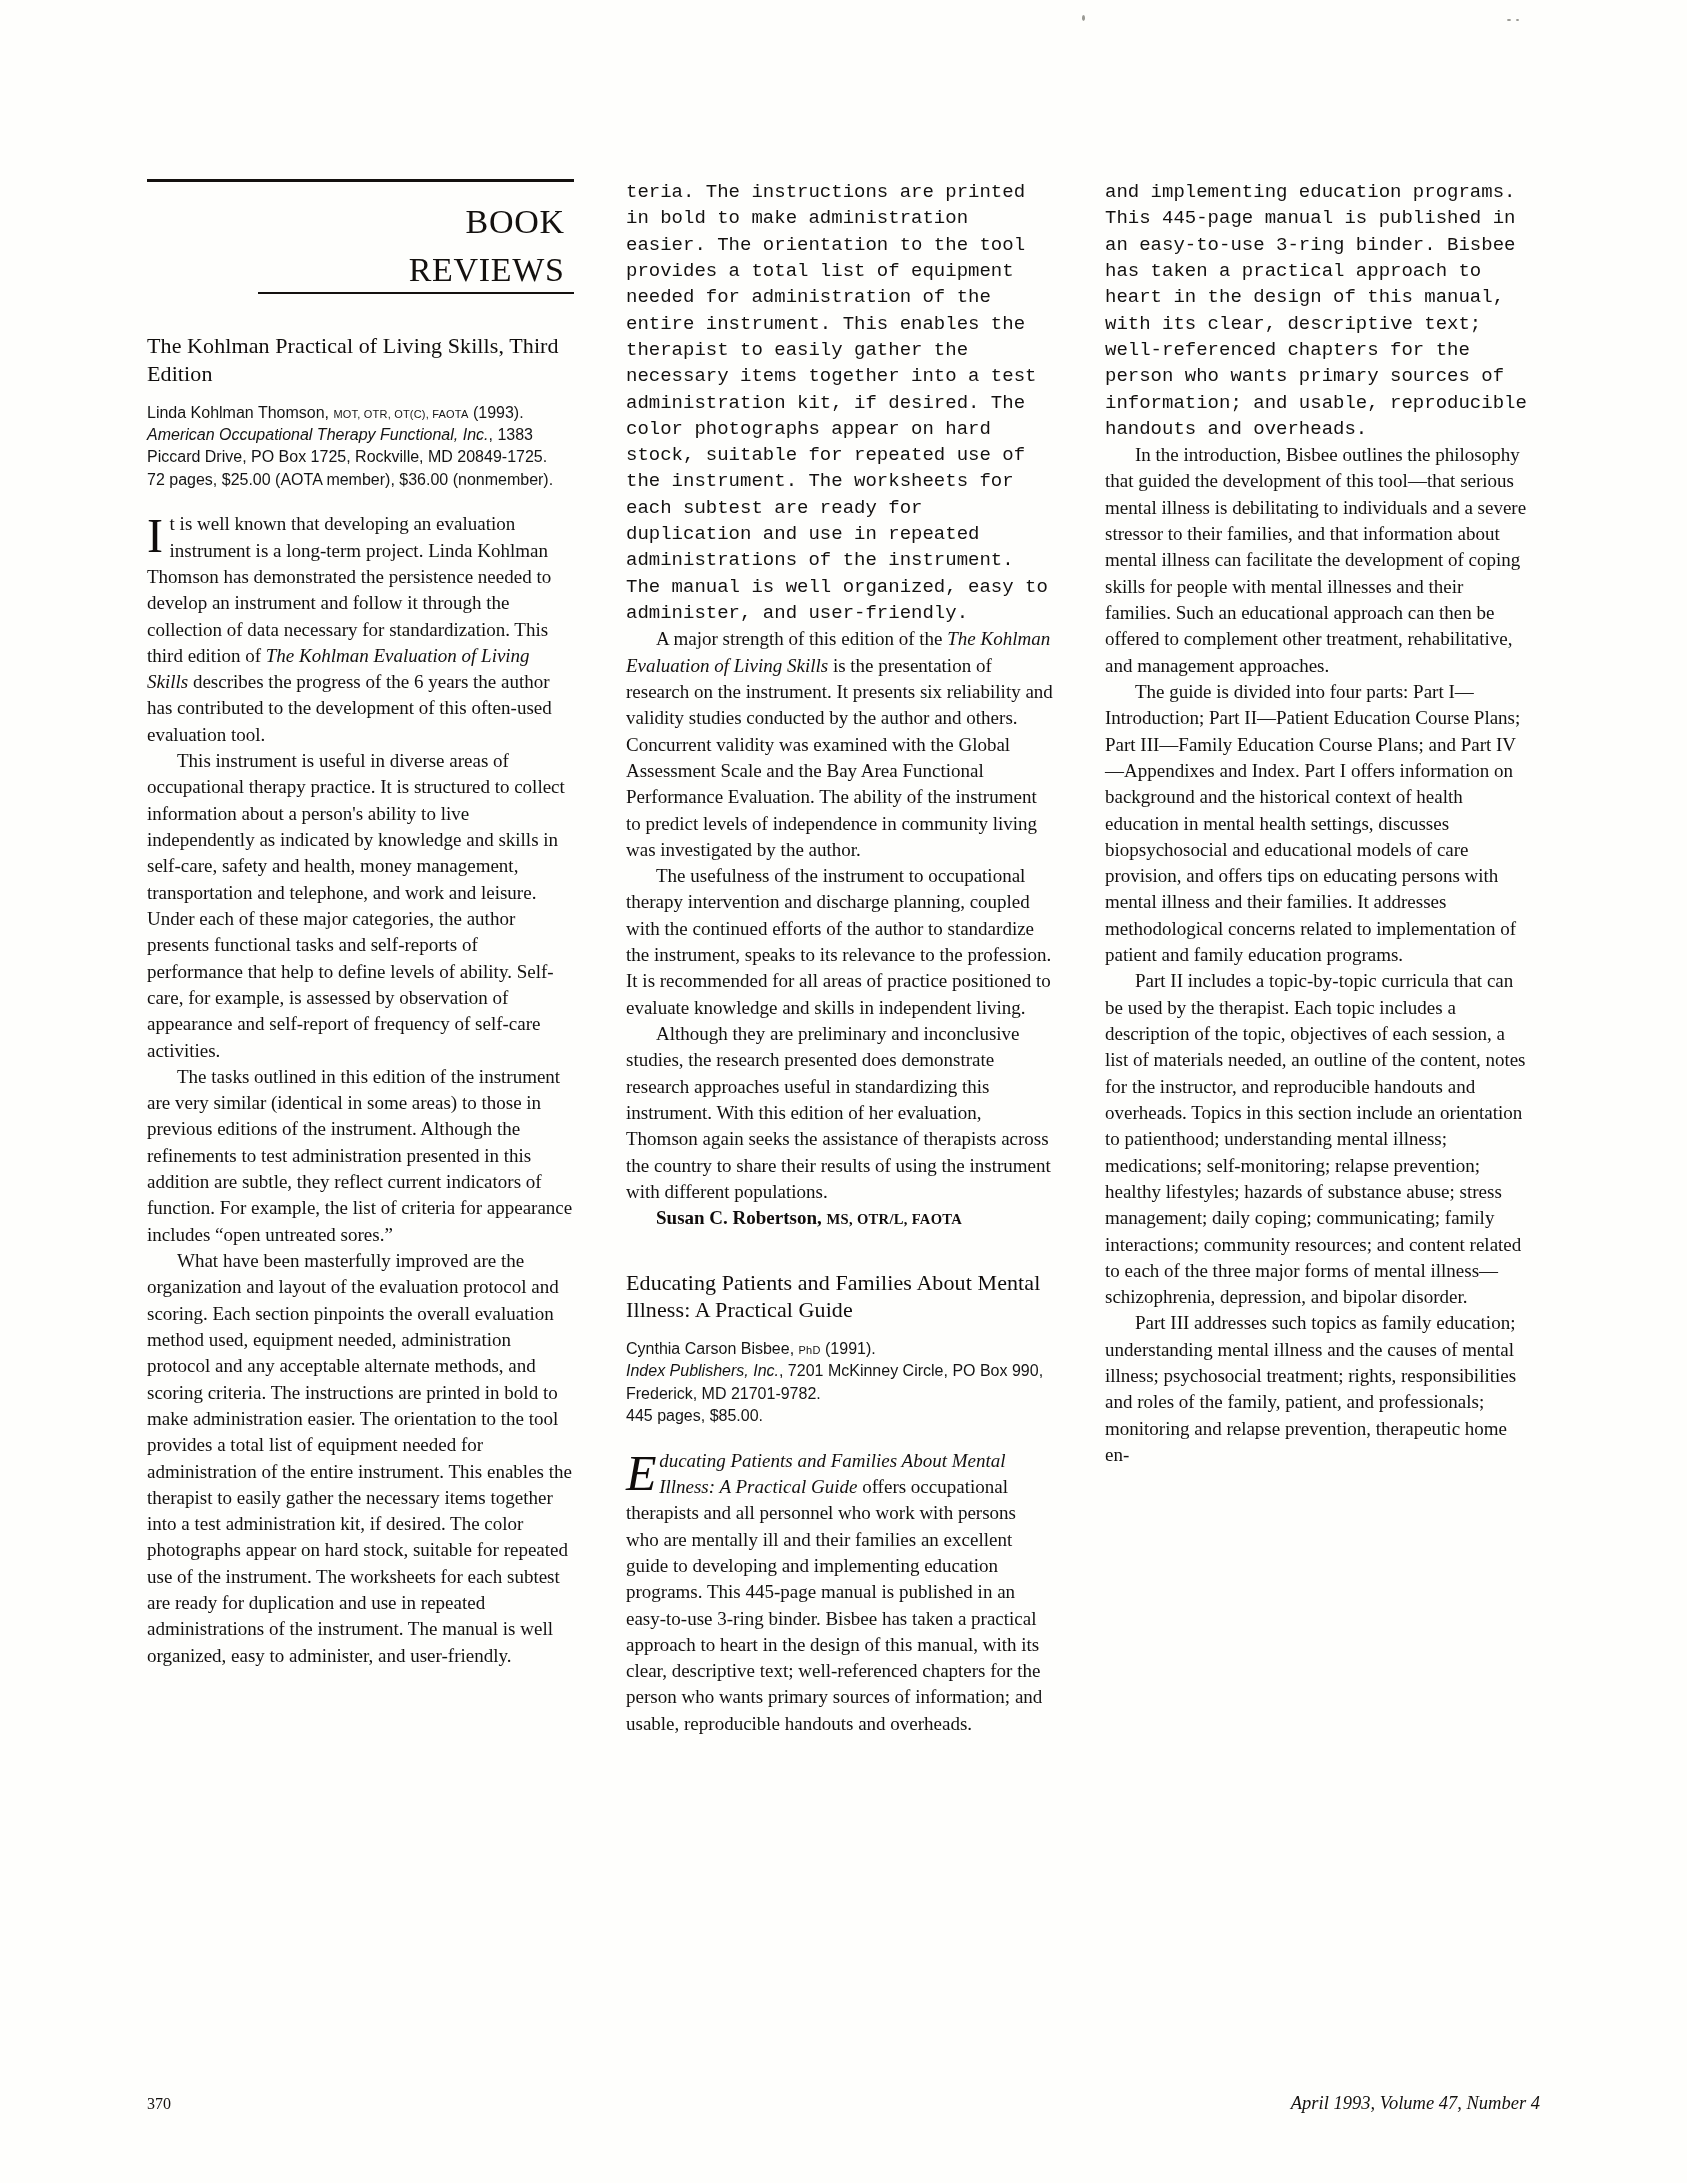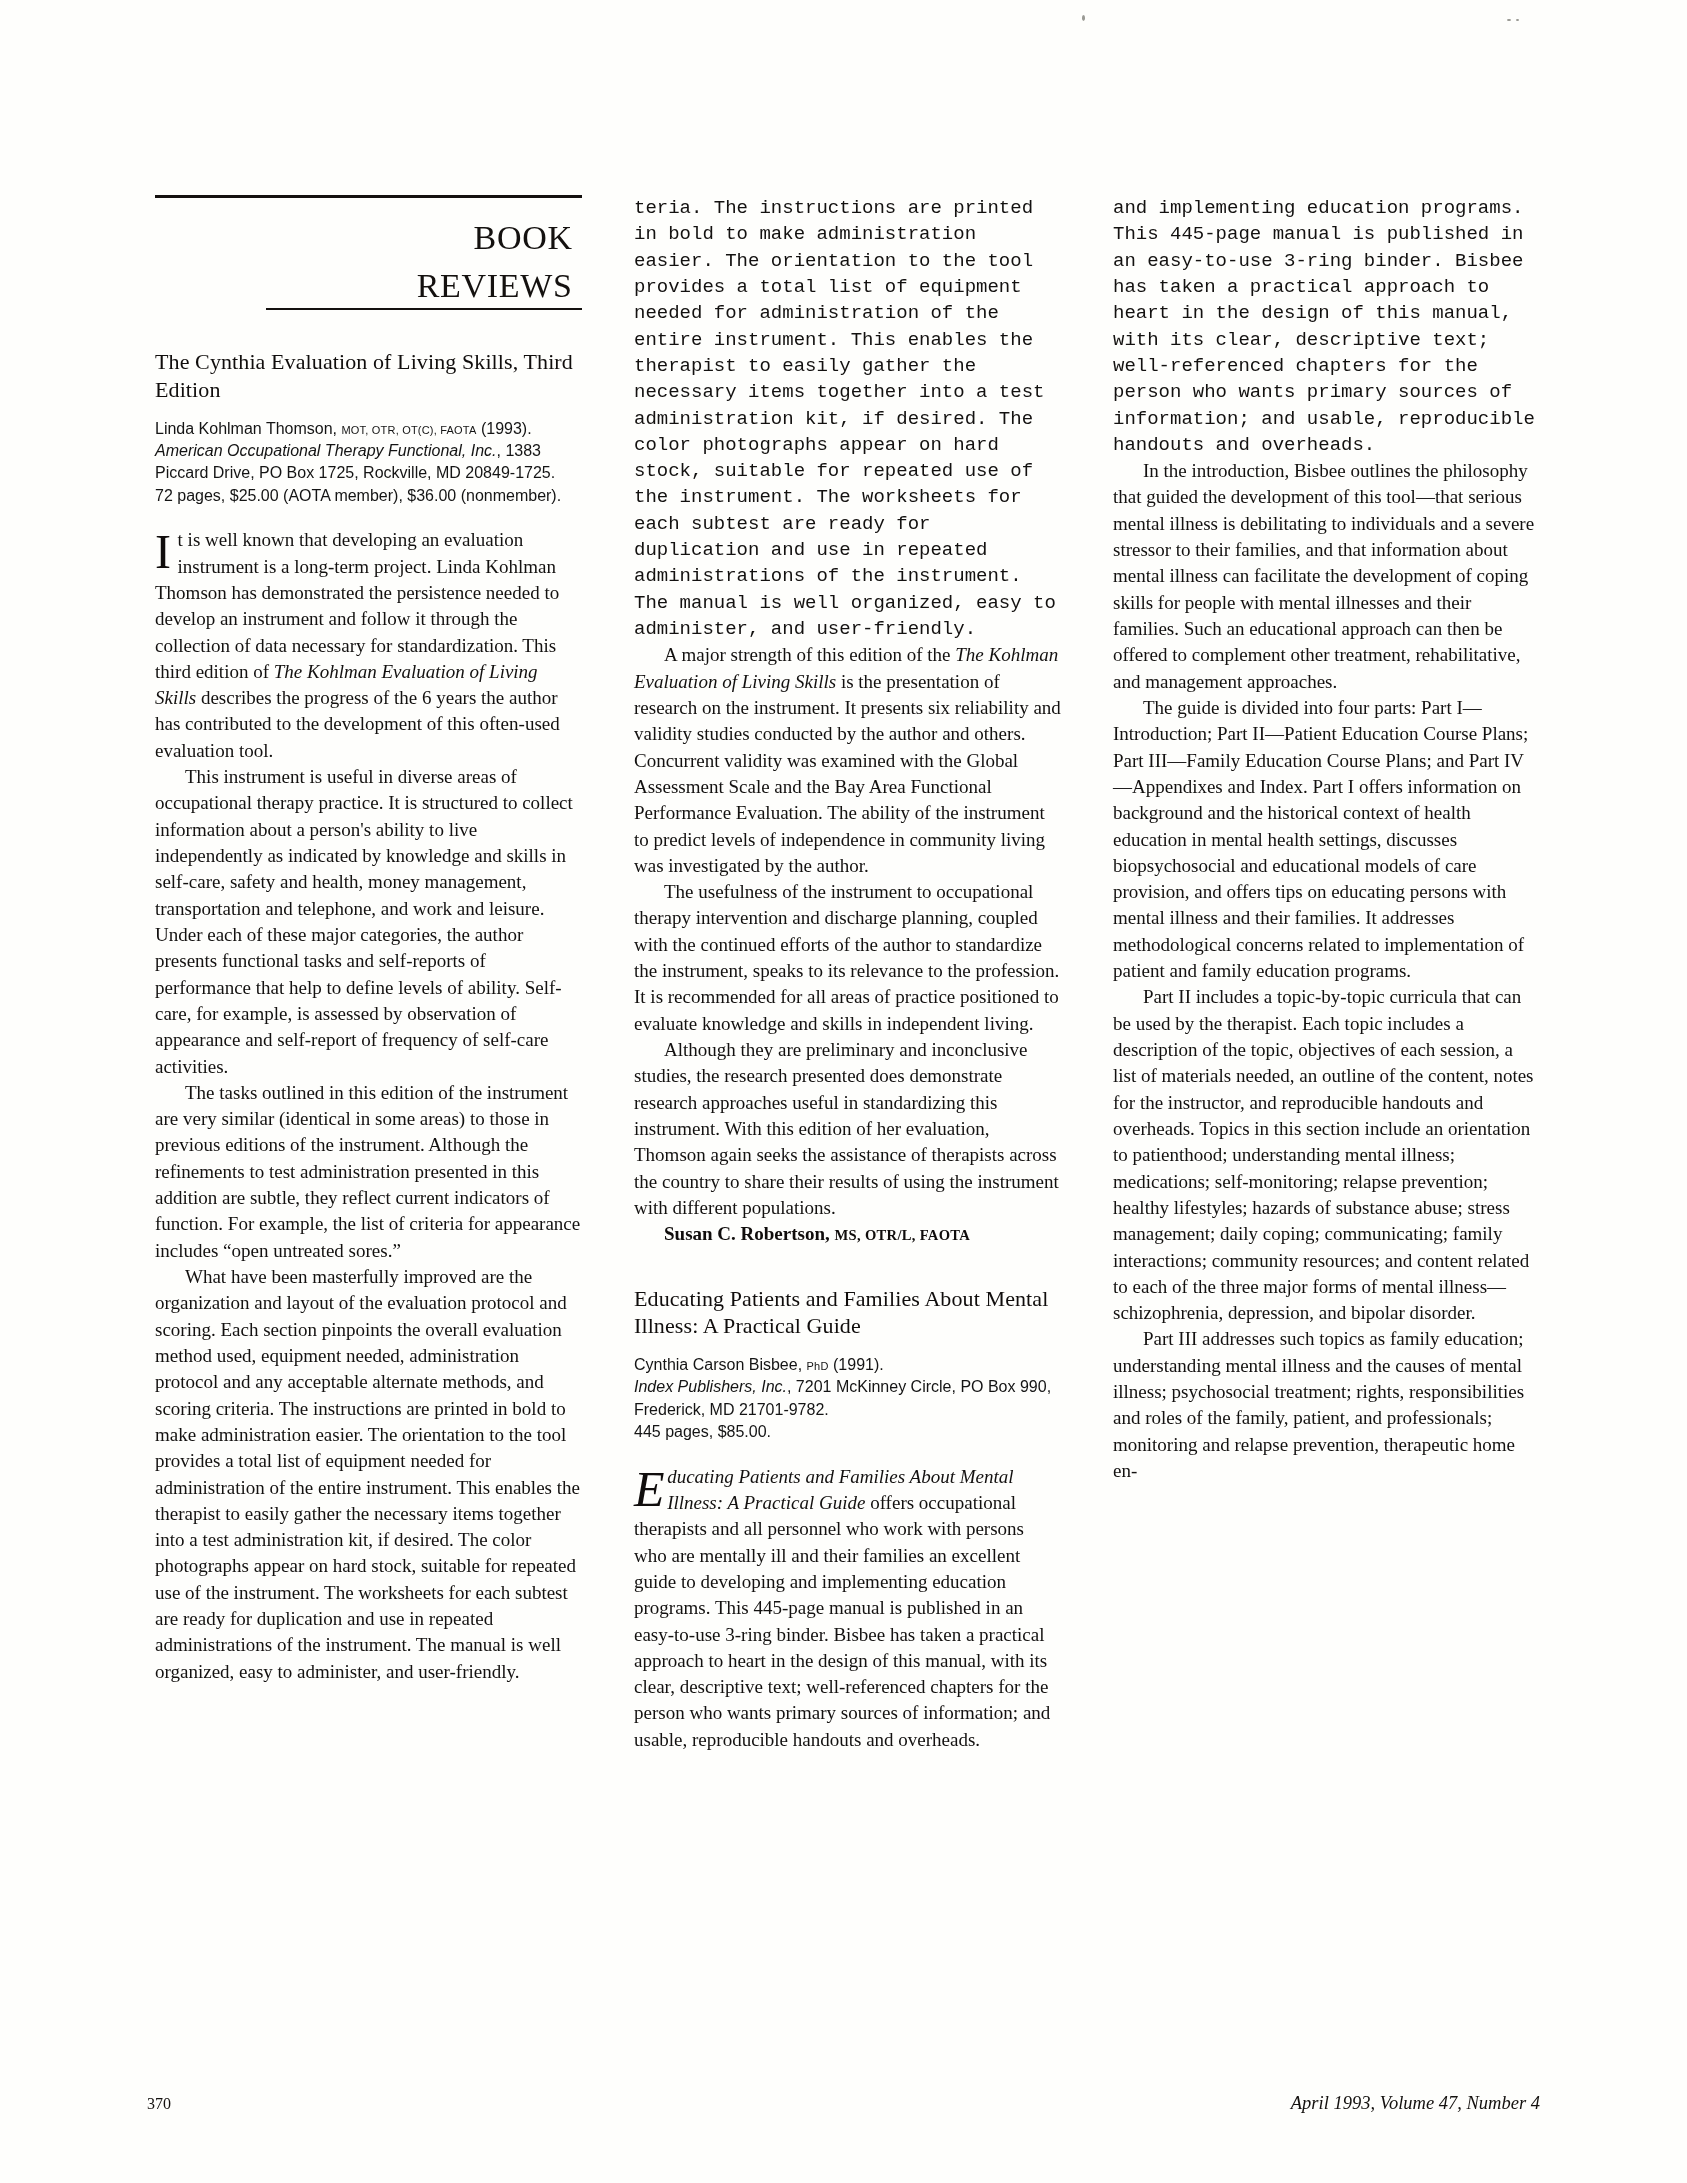--- a/index.html
+++ b/index.html
@@ -16,22 +16,22 @@
     background:#fefefc;
   }
   
   .speck { position:absolute; background:#9a9a94; border-radius:50%; }
   .s1 { left:1082px; top:14.6px; width:3.3px; height:6px; }
   .s2 { left:1507px; top:18.5px; width:4px; height:2.6px; }
   .s3 { left:1516px; top:18.5px; width:3.3px; height:2.6px; }
 
   .content {
     position:absolute;
-    left:155px; top:179px;
-    width:1396px; height:1826px;margin-top:16px;
+    left:147px; top:179px;
+    width:1396px; height:1826px;
   }
 
   .cols {
     display:flex;
     gap:52px;
     height:100%;
   }
   .col { width:427px; }
 
   
@@ -178,21 +178,21 @@
 
         <div class="masthead">
           <div class="rule-top"></div>
           <div class="mast-line">
             <span class="mast-word">Book</span>
             <span class="mast-word">Reviews</span>
           </div>
           <div class="rule-bot"></div>
         </div>
 
-        <h2 class="art-title">The Cynthia Evaluation of Living Skills, Third Edition</h2>
+        <h2 class="art-title">The Kohlman Practical of Living Skills, Third Edition</h2>
 
         <div class="citation">
           <span>Linda Kohlman Thomson,</span>
           <span class="sc">MOT, OTR, OT(C), FAOTA</span>
           <span>(1993).</span><br>
           <span class="it">American Occupational Therapy Functional, Inc.</span><span>, 1383 Piccard Drive, PO Box 1725, Rockville, MD 20849-1725.</span><br>
           <span>72 pages, $25.00 (AOTA member), $36.00 (nonmember).</span>
         </div>
 
         <p class="dropcap-p">

